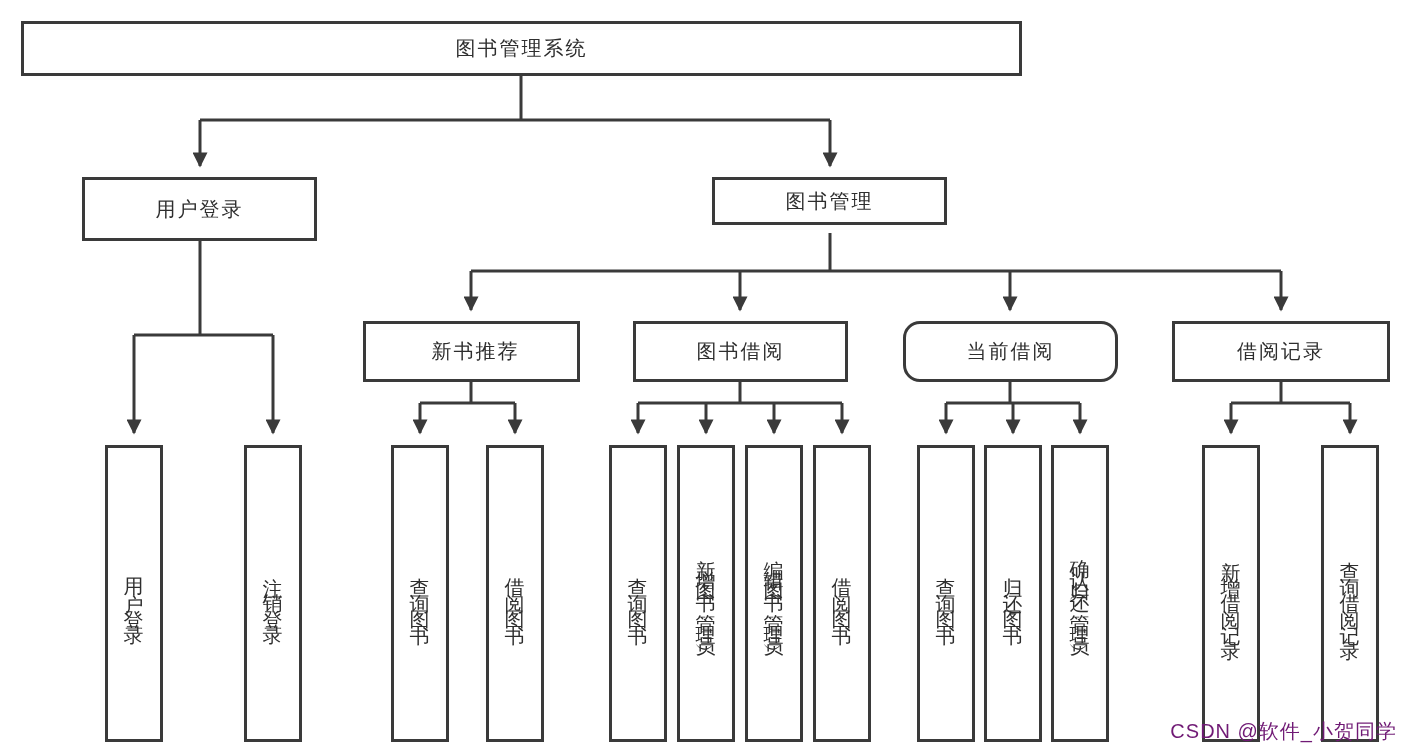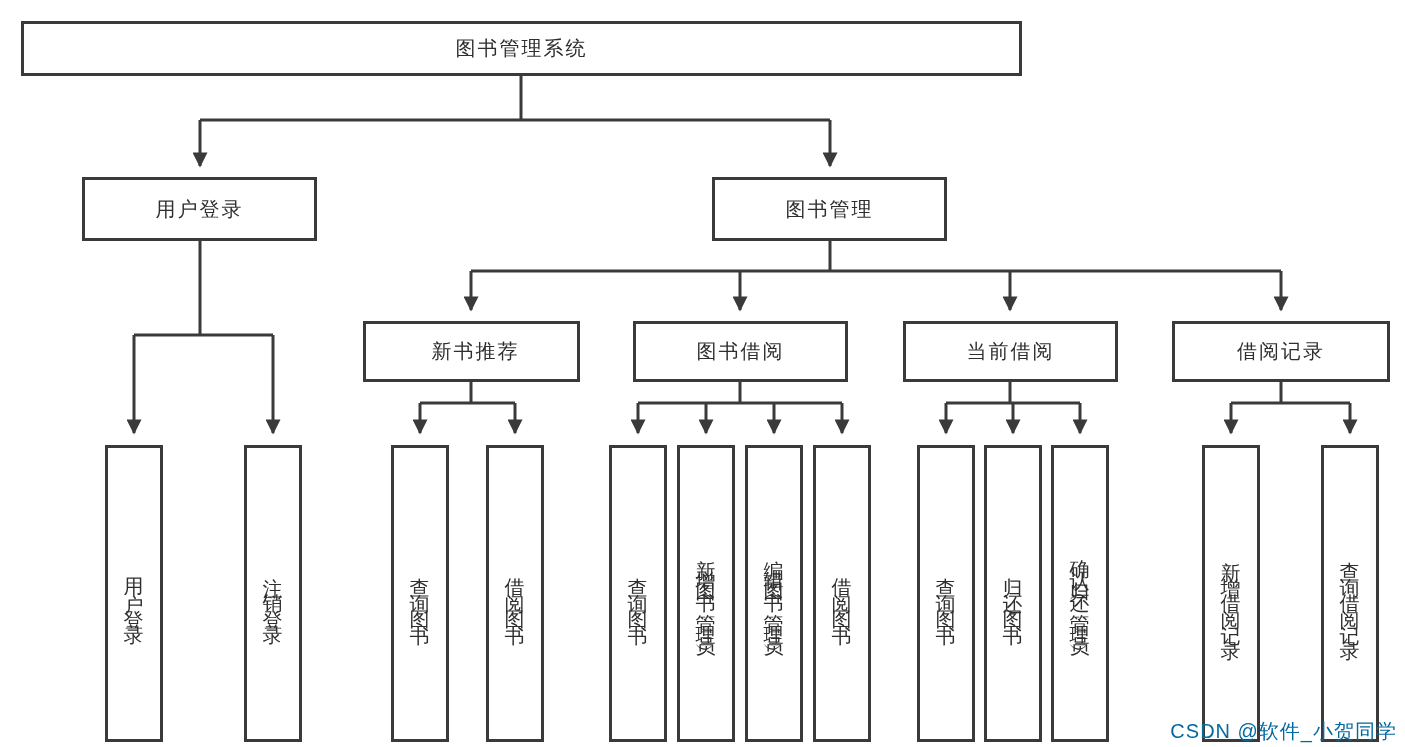--- a/index.html
+++ b/index.html
@@ -35,39 +35,39 @@
     text-orientation: mixed;
     font-size: 20px;
     line-height: 1;
     letter-spacing: 16px;
     color: #2e2e2e;
   }
   .vtext.tight { letter-spacing: 11px; }
   
   .n-root  { left: 21px;   top: 13px;  width: 1001px; height: 55px; }
   .n-l1a   { left: 82px;   top: 169px; width: 235px;  height: 64px; }
-  .n-l1b   { left: 712px;  top: 169px; width: 235px;  height: 64px; }
+  .n-l1b   { left: 712px;  top: 169px; width: 235px;  height: 48px; }
   .n-l2a   { left: 363px;  top: 313px; width: 217px;  height: 61px; padding-left: 8px; }
   .n-l2b   { left: 633px;  top: 313px; width: 215px;  height: 61px; }
-  .n-l2c   { left: 903px;  top: 313px; width: 215px;  height: 61px; }
+  .n-l2c   { left: 903px;  top: 313px; width: 215px;  height: 61px; border-radius: 17px; }
   .n-l2d   { left: 1172px; top: 313px; width: 218px;  height: 61px; }
   .leaf    { top: 437px; width: 58px; height: 297px; }
   .x1  { left: 105px; }  .x2  { left: 244px; }
   .x3  { left: 391px; }  .x4  { left: 486px; }
   .x5  { left: 609px; }  .x6  { left: 677px; }
   .x7  { left: 745px; }  .x8  { left: 813px; }
   .x9  { left: 917px; }  .x10 { left: 984px; }
   .x11 { left: 1051px; }
   .x12 { left: 1202px; } .x13 { left: 1321px; }
   .watermark {
     position: absolute;
     right: 8px;
     bottom: 2px;
     font-size: 20px;
-    color: #0369a1;
+    color: #701a75;
     letter-spacing: 1px;
     z-index: 5;
     white-space: nowrap;
   }
 </style>
 </head>
 <body>
 
 <div class="stage">
 

